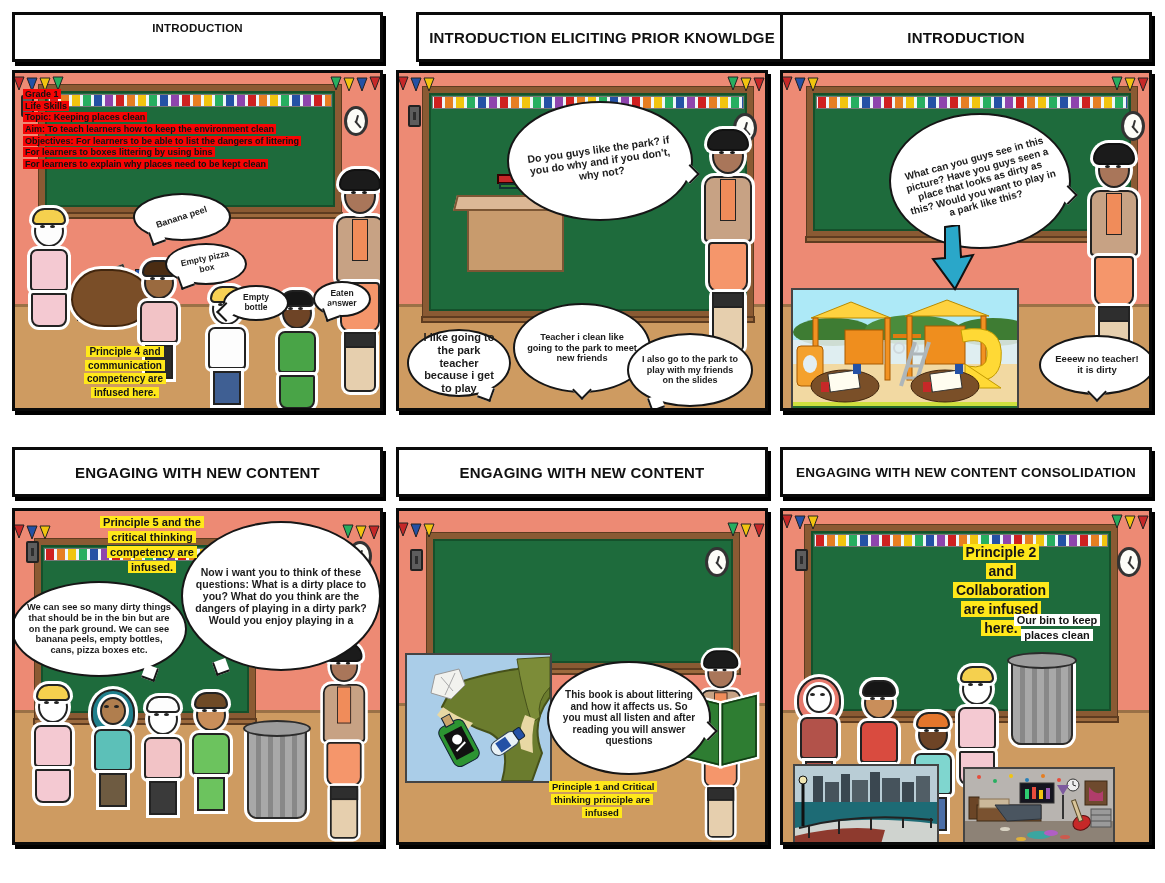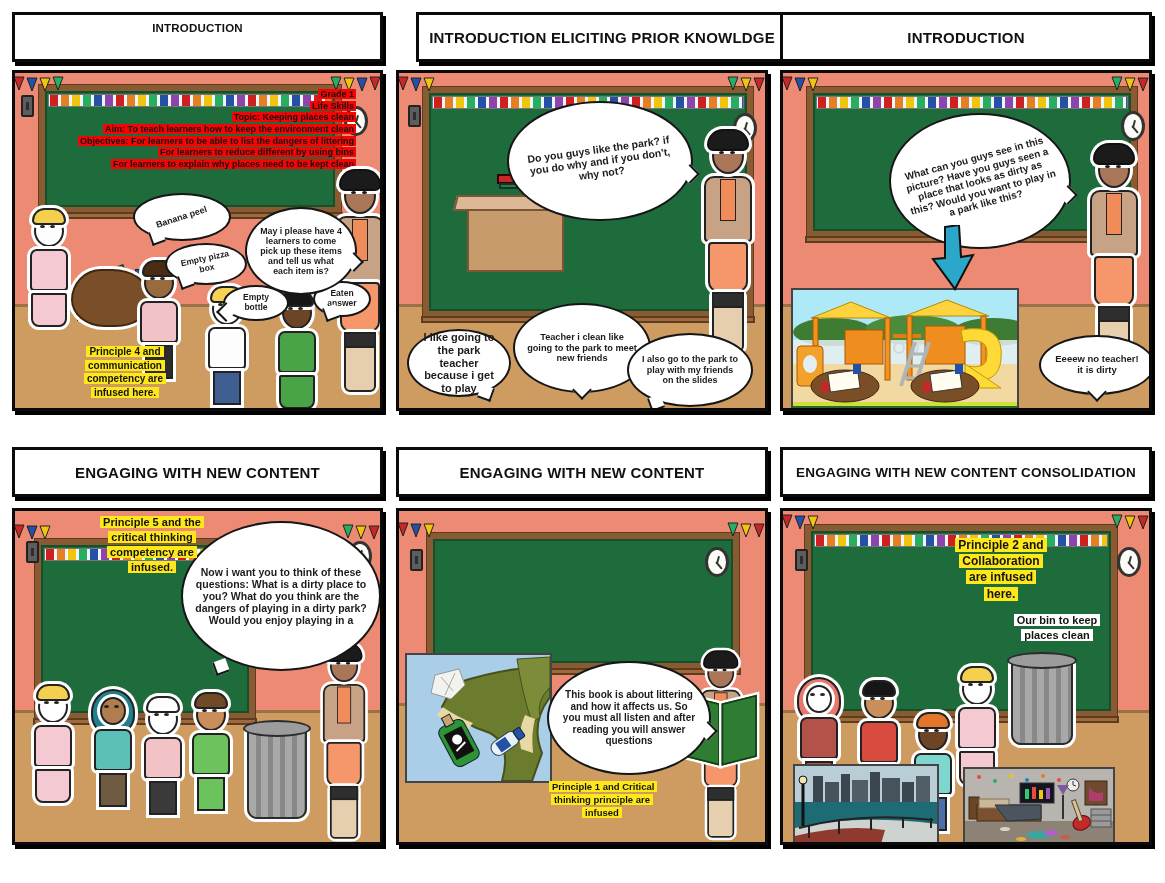--- a/index.html
+++ b/index.html
@@ -41,21 +41,21 @@
   .bubble::after { content:""; position:absolute; width:12px; height:12px; background:#fff; transform:rotate(45deg); }
   .tail-b::after  { bottom:-6px; left:calc(50% - 7px); border-right:2px solid #161616; border-bottom:2px solid #161616; }
   .tail-bl::after { bottom:-5px; left:16%; border-right:2px solid #161616; border-bottom:2px solid #161616; transform:rotate(70deg); }
   .tail-br::after { bottom:-5px; right:16%; border-right:2px solid #161616; border-bottom:2px solid #161616; transform:rotate(20deg); }
   .tail-r::after  { right:-6px; top:55%; border-top:2px solid #161616; border-right:2px solid #161616; transform:rotate(45deg); }
   .tail-l::after  { left:-6px; top:55%; border-bottom:2px solid #161616; border-left:2px solid #161616; transform:rotate(45deg); }
 
   .rot-8  { transform:rotate(-8deg); }  .rot-12 { transform:rotate(-12deg); }
   .rot-15 { transform:rotate(-15deg); } .rot-18 { transform:rotate(-18deg); }
 
-  .board-text { position:absolute; text-align:right; font-weight:700; font-size:9.5px; line-height:1.3; color:#111; z-index:5; }
+  .board-text { position:absolute; text-align:left; font-weight:700; font-size:9.5px; line-height:1.3; color:#111; z-index:5; }
   .red-hl  { background:#F60404; padding:0 2px; box-decoration-break:clone; -webkit-box-decoration-break:clone; }
   .note { position:absolute; text-align:center; font-weight:700; font-size:9.5px; line-height:1.35; color:#141414; z-index:7; }
   .yel-hl { background:#FFE81A; padding:0 3px; box-decoration-break:clone; -webkit-box-decoration-break:clone; }
   .wht-hl { background:#fff; padding:0 3px; box-decoration-break:clone; -webkit-box-decoration-break:clone; }
   .serif-block { position:absolute; text-align:center; font-family:"DejaVu Serif","Liberation Serif",serif; font-weight:700; font-size:13.5px; line-height:1.32; color:#202020; z-index:8; }
 
   .fig { position:absolute; z-index:4; }
   .kid { width:52px; height:128px; }
   .kid .hd { position:absolute; top:12px; left:11px; width:30px; height:32px; background:var(--skin,#f8e0c8); border:2px solid #222; border-radius:50%; box-shadow:0 0 0 3px #fff; }
   .kid .hr { position:absolute; top:5px; left:9px; width:34px; height:17px; background:var(--hair,#333); border:2px solid #222; border-radius:17px 17px 6px 6px; box-shadow:0 0 0 3px #fff; }
@@ -139,21 +139,21 @@
       </svg>
     <div class="clock" style="right:12px;top:33px;"></div>
     <div class="switch" style="left:6px;top:22px;"></div>
 
     <div class="board-text" style="left:8px;right:24px;top:16px;font-size:9px;">
       <div><span class="red-hl">Grade 1</span></div>
       <div><span class="red-hl">Life Skills</span></div>
       <div><span class="red-hl">Topic: Keeping places clean</span></div>
       <div><span class="red-hl">Aim: To teach learners how to keep the environment clean</span></div>
       <div><span class="red-hl">Objectives: For learners to be able to list the dangers of littering</span></div>
-      <div><span class="red-hl">For learners to reduce different by using bins</span></div>
+      <div><span class="red-hl">For learners to boxes littering by using bins</span></div>
       <div><span class="red-hl">For learners to explain why places need to be kept clean</span></div>
     </div>
 
     <div class="fig kid dress" style="left:8px;top:130px;--skin:#fdfdfd;--hair:#f5d04e;--top:#f4c9d2;--bot:#f4c9d2;">
       <div class="hd"></div>
         <div class="hr"></div>
         <div class="fc"></div>
         <div class="to"></div>
         <div class="lg"></div>
     </div>
@@ -196,23 +196,20 @@
         <span class="rot-18">Banana peel</span>
       </div>
     <div class="bubble tail-bl" style="left:150px;top:170px;width:82px;height:42px;font-size:8.5px;">
         <span class="rot-12">Empty pizza box</span>
       </div>
     <div class="bubble tail-l" style="left:208px;top:212px;width:66px;height:36px;font-size:8.5px;">
         <span>Empty bottle</span>
       </div>
     <div class="bubble tail-bl" style="left:298px;top:208px;width:58px;height:36px;font-size:8.5px;">
         <span>Eaten answer</span>
-      </div>
-    <div class="bubble tail-r" style="left:230px;top:134px;width:112px;height:88px;font-size:8.8px;">
-        <span>May i please have 4 learners to come pick up these items and tell us what each item is?</span>
       </div>
 
     <div class="note" style="left:60px;top:272px;width:100px;font-size:10px;"><span class="yel-hl">Principle 4 and communication competency are infused here.</span></div>
   </div>
 
   <div id="p2" class="scene">
     <div class="floor"></div>
     <div class="board" style="left:24px;top:14px;width:330px;height:230px;">
       <div class="shapes"></div>
       <div class="ledge"></div>
@@ -395,20 +392,23 @@
     <div class="fig teacher" style="left:300px;top:128px;transform:scale(0.88);transform-origin:top left;">
       <div class="to"></div>
         <div class="dr"></div>
         <div class="sk"></div>
         <div class="bt"></div>
         <div class="hd"></div>
         <div class="hr"></div>
         <div class="fc"></div>
     </div>
 
+    <div class="bubble tail-br" style="left:-4px;top:70px;width:176px;height:96px;font-size:9.3px;">
+        <span>We can see so many dirty things that should be in the bin but are on the park ground. We can see banana peels, empty bottles, cans, pizza boxes etc.</span>
+      </div>
     <div class="bubble tail-bl" style="left:166px;top:10px;width:200px;height:150px;font-size:10.5px;">
         <span>Now i want you to think of these questions: What is a dirty place to you? What do you think are the dangers of playing in a dirty park? Would you enjoy playing in a</span>
       </div>
   </div>
 
   <div id="p5" class="scene">
     <div class="floor" style="height:42%;"></div>
     <div class="board" style="left:28px;top:22px;width:312px;height:136px;">
       <div class="ledge"></div>
     </div>
@@ -482,21 +482,21 @@
         <polygon points="27,3 37,3 32,16" fill="#f1c40f" stroke="#222"></polygon>
       </svg>
     <svg class="bunt" style="right:-2px;" width="40" height="18">
         <polygon points="1,2 11,2 6,15" fill="#27ae60" stroke="#222"></polygon>
         <polygon points="14,3 24,3 19,16" fill="#f1c40f" stroke="#222"></polygon>
         <polygon points="27,3 37,3 32,16" fill="#c62828" stroke="#222"></polygon>
       </svg>
     <div class="clock" style="right:8px;top:36px;"></div>
     <div class="switch" style="left:12px;top:38px;"></div>
 
-    <div class="note" style="left:168px;top:26px;width:100px;font-size:12px;"><span class="yel-hl">Principle 2 and Collaboration are infused here.</span></div>
+    <div class="note" style="left:168px;top:32px;width:100px;font-size:14px;"><span class="yel-hl">Principle 2 and Collaboration are infused here.</span></div>
     <div class="note" style="left:216px;top:102px;width:116px;font-size:11px;"><span class="wht-hl">Our bin to keep places clean</span></div>
 
 
     <div class="can" style="left:228px;top:148px;width:62px;height:86px;"></div>
 
     <div class="fig kid hijab" style="left:10px;top:160px;--skin:#ffffff;--hair:#e6796c;--top:#b2524a;--bot:#b2524a;">
       <div class="hr"></div>
         <div class="hd"></div>
         <div class="fc"></div>
         <div class="to"></div>

